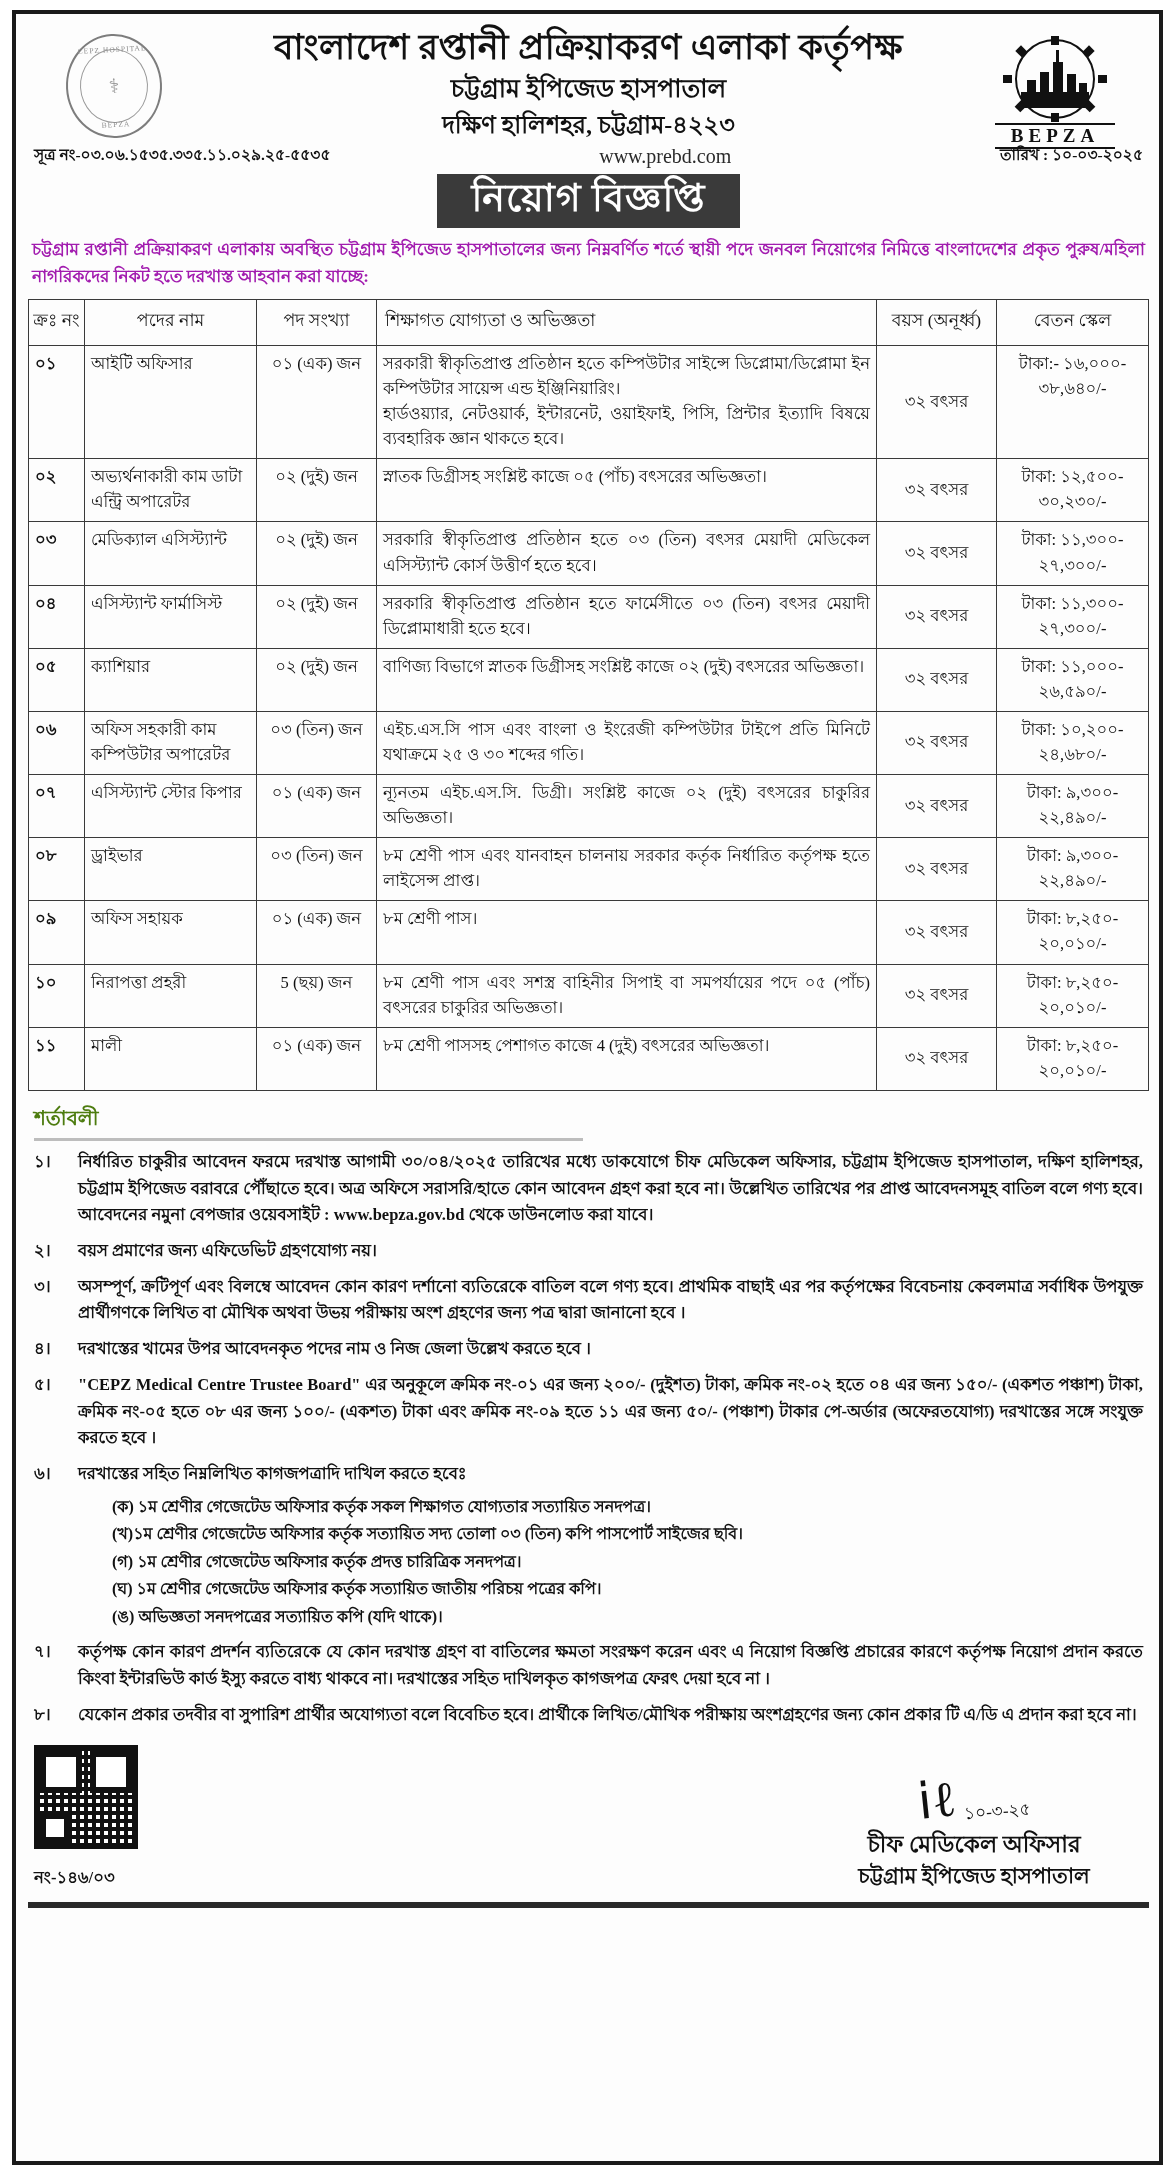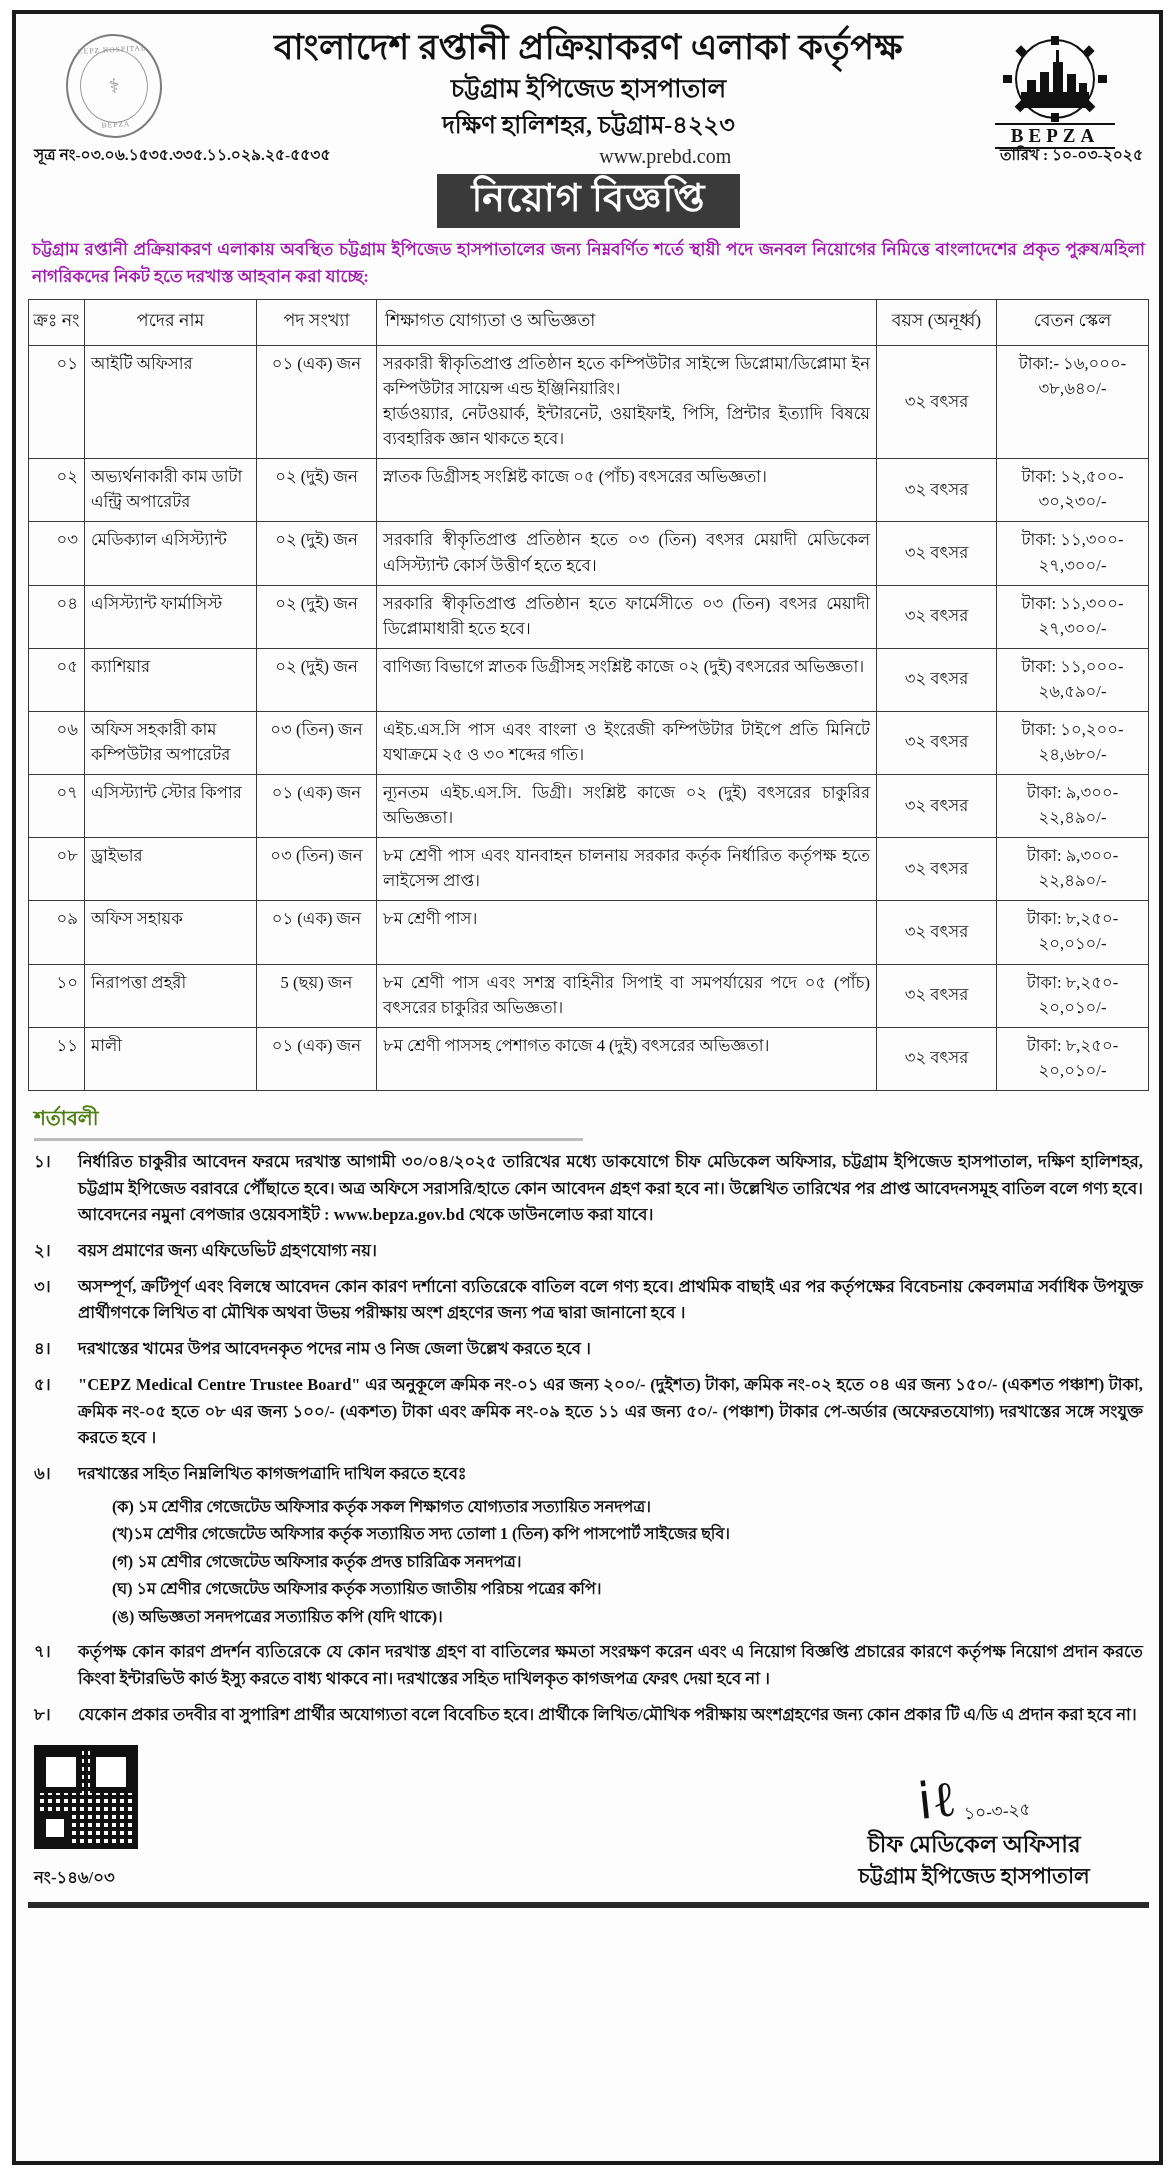--- a/index.html
+++ b/index.html
@@ -132,21 +132,21 @@
     border: 1.4px solid #3a3a3a;
     vertical-align: top;
     padding: 5px 6px 7px 6px;
   }
   table.jobs th {
     font-size: 17.5px; font-weight: normal;
     text-align: center; vertical-align: middle;
     padding: 7px 4px 9px 4px;
   }
   table.jobs td { font-size: 16.5px; line-height: 1.52; }
-  .c-sl    { width: 56px;  text-align: right; }
+  .c-sl    { width: 56px;  text-align: left; font-weight: bold; }
   .c-post  { width: 172px; }
   .c-num   { width: 120px; text-align: center; }
   .c-qual  { width: auto; text-align: justify; }
   .c-age   { width: 120px; text-align: center; vertical-align: middle !important; }
   .c-pay   { width: 152px; text-align: center; }
   .th-qual { text-align: left !important; padding-left: 8px !important; }
   .pay-l1, .pay-l2 { display: block; white-space: nowrap; }
 
   
   .cond-head {
@@ -479,21 +479,21 @@
           <div style="flex: 1 1 0%;">
             <div class="ctext">"CEPZ Medical Centre Trustee Board" এর অনুকূলে ক্রমিক নং-০১ এর জন্য ২০০/- (দুইশত) টাকা, ক্রমিক নং-০২ হতে ০৪ এর জন্য ১৫০/- (একশত পঞ্চাশ) টাকা, ক্রমিক নং-০৫ হতে ০৮ এর জন্য ১০০/- (একশত) টাকা এবং ক্রমিক নং-০৯ হতে ১১ এর জন্য ৫০/- (পঞ্চাশ) টাকার পে-অর্ডার (অফেরতযোগ্য) দরখাস্তের সঙ্গে সংযুক্ত করতে হবে ।</div>
           </div>
         </li>
         <li>
           <span class="cn">৬।</span>
           <div style="flex: 1 1 0%;">
             <div class="ctext">দরখাস্তের সহিত নিম্নলিখিত কাগজপত্রাদি দাখিল করতে হবেঃ</div>
             <ul class="subs">
               <li>(ক) ১ম শ্রেণীর গেজেটেড অফিসার কর্তৃক সকল শিক্ষাগত যোগ্যতার সত্যায়িত সনদপত্র।</li>
-              <li>(খ)১ম শ্রেণীর গেজেটেড অফিসার কর্তৃক সত্যায়িত সদ্য তোলা 1 (তিন) কপি পাসপোর্ট সাইজের ছবি।</li>
+              <li>(খ)১ম শ্রেণীর গেজেটেড অফিসার কর্তৃক সত্যায়িত সদ্য তোলা ০৩ (তিন) কপি পাসপোর্ট সাইজের ছবি।</li>
               <li>(গ) ১ম শ্রেণীর গেজেটেড অফিসার কর্তৃক প্রদত্ত চারিত্রিক সনদপত্র।</li>
               <li>(ঘ) ১ম শ্রেণীর গেজেটেড অফিসার কর্তৃক সত্যায়িত জাতীয় পরিচয় পত্রের কপি।</li>
               <li>(ঙ) অভিজ্ঞতা সনদপত্রের সত্যায়িত কপি (যদি থাকে)।</li>
             </ul>
           </div>
         </li>
         <li>
           <span class="cn">৭।</span>
           <div style="flex: 1 1 0%;">
             <div class="ctext">কর্তৃপক্ষ কোন কারণ প্রদর্শন ব্যতিরেকে যে কোন দরখাস্ত গ্রহণ বা বাতিলের ক্ষমতা সংরক্ষণ করেন এবং এ নিয়োগ বিজ্ঞপ্তি প্রচারের কারণে কর্তৃপক্ষ নিয়োগ প্রদান করতে কিংবা ইন্টারভিউ কার্ড ইস্যু করতে বাধ্য থাকবে না। দরখাস্তের সহিত দাখিলকৃত কাগজপত্র ফেরৎ দেয়া হবে না ।</div>

